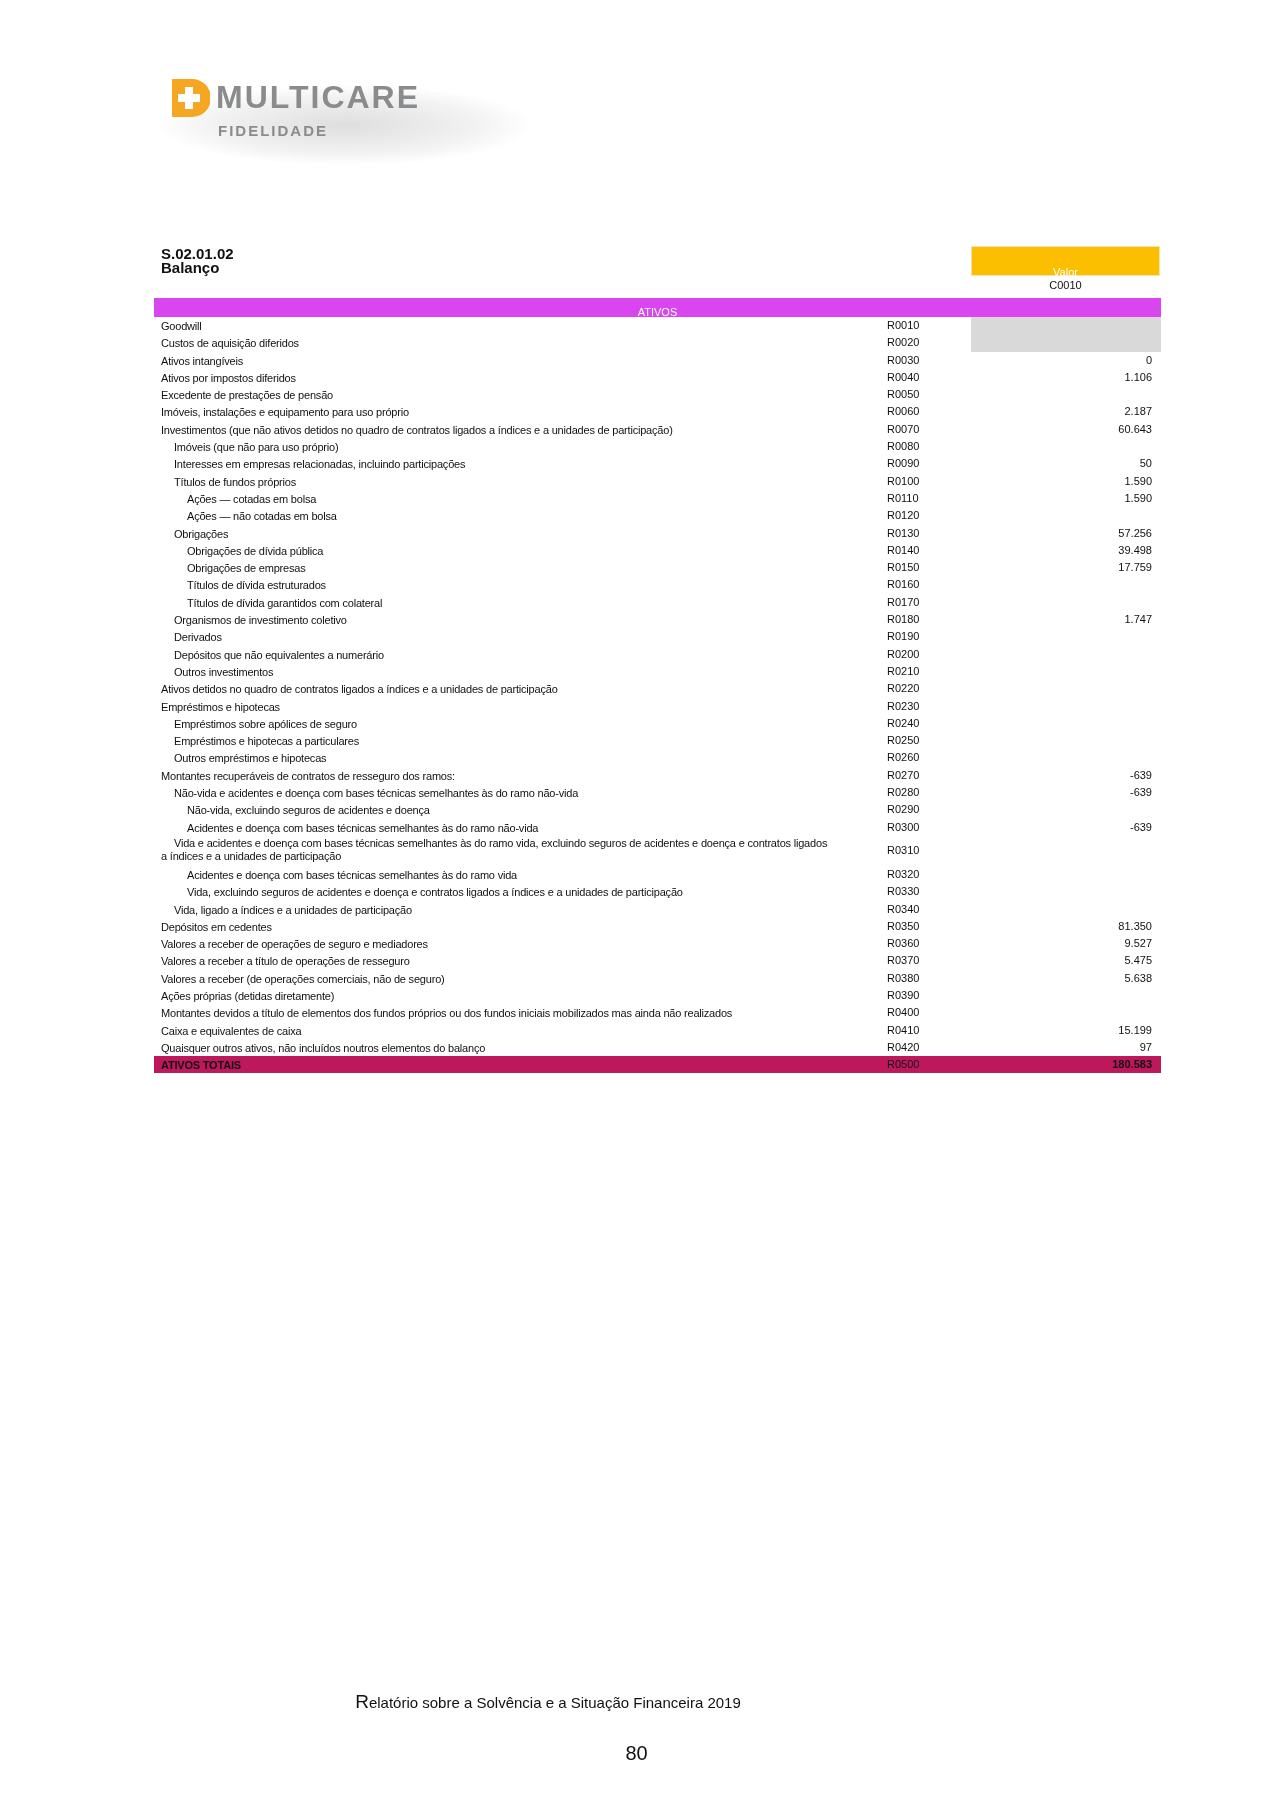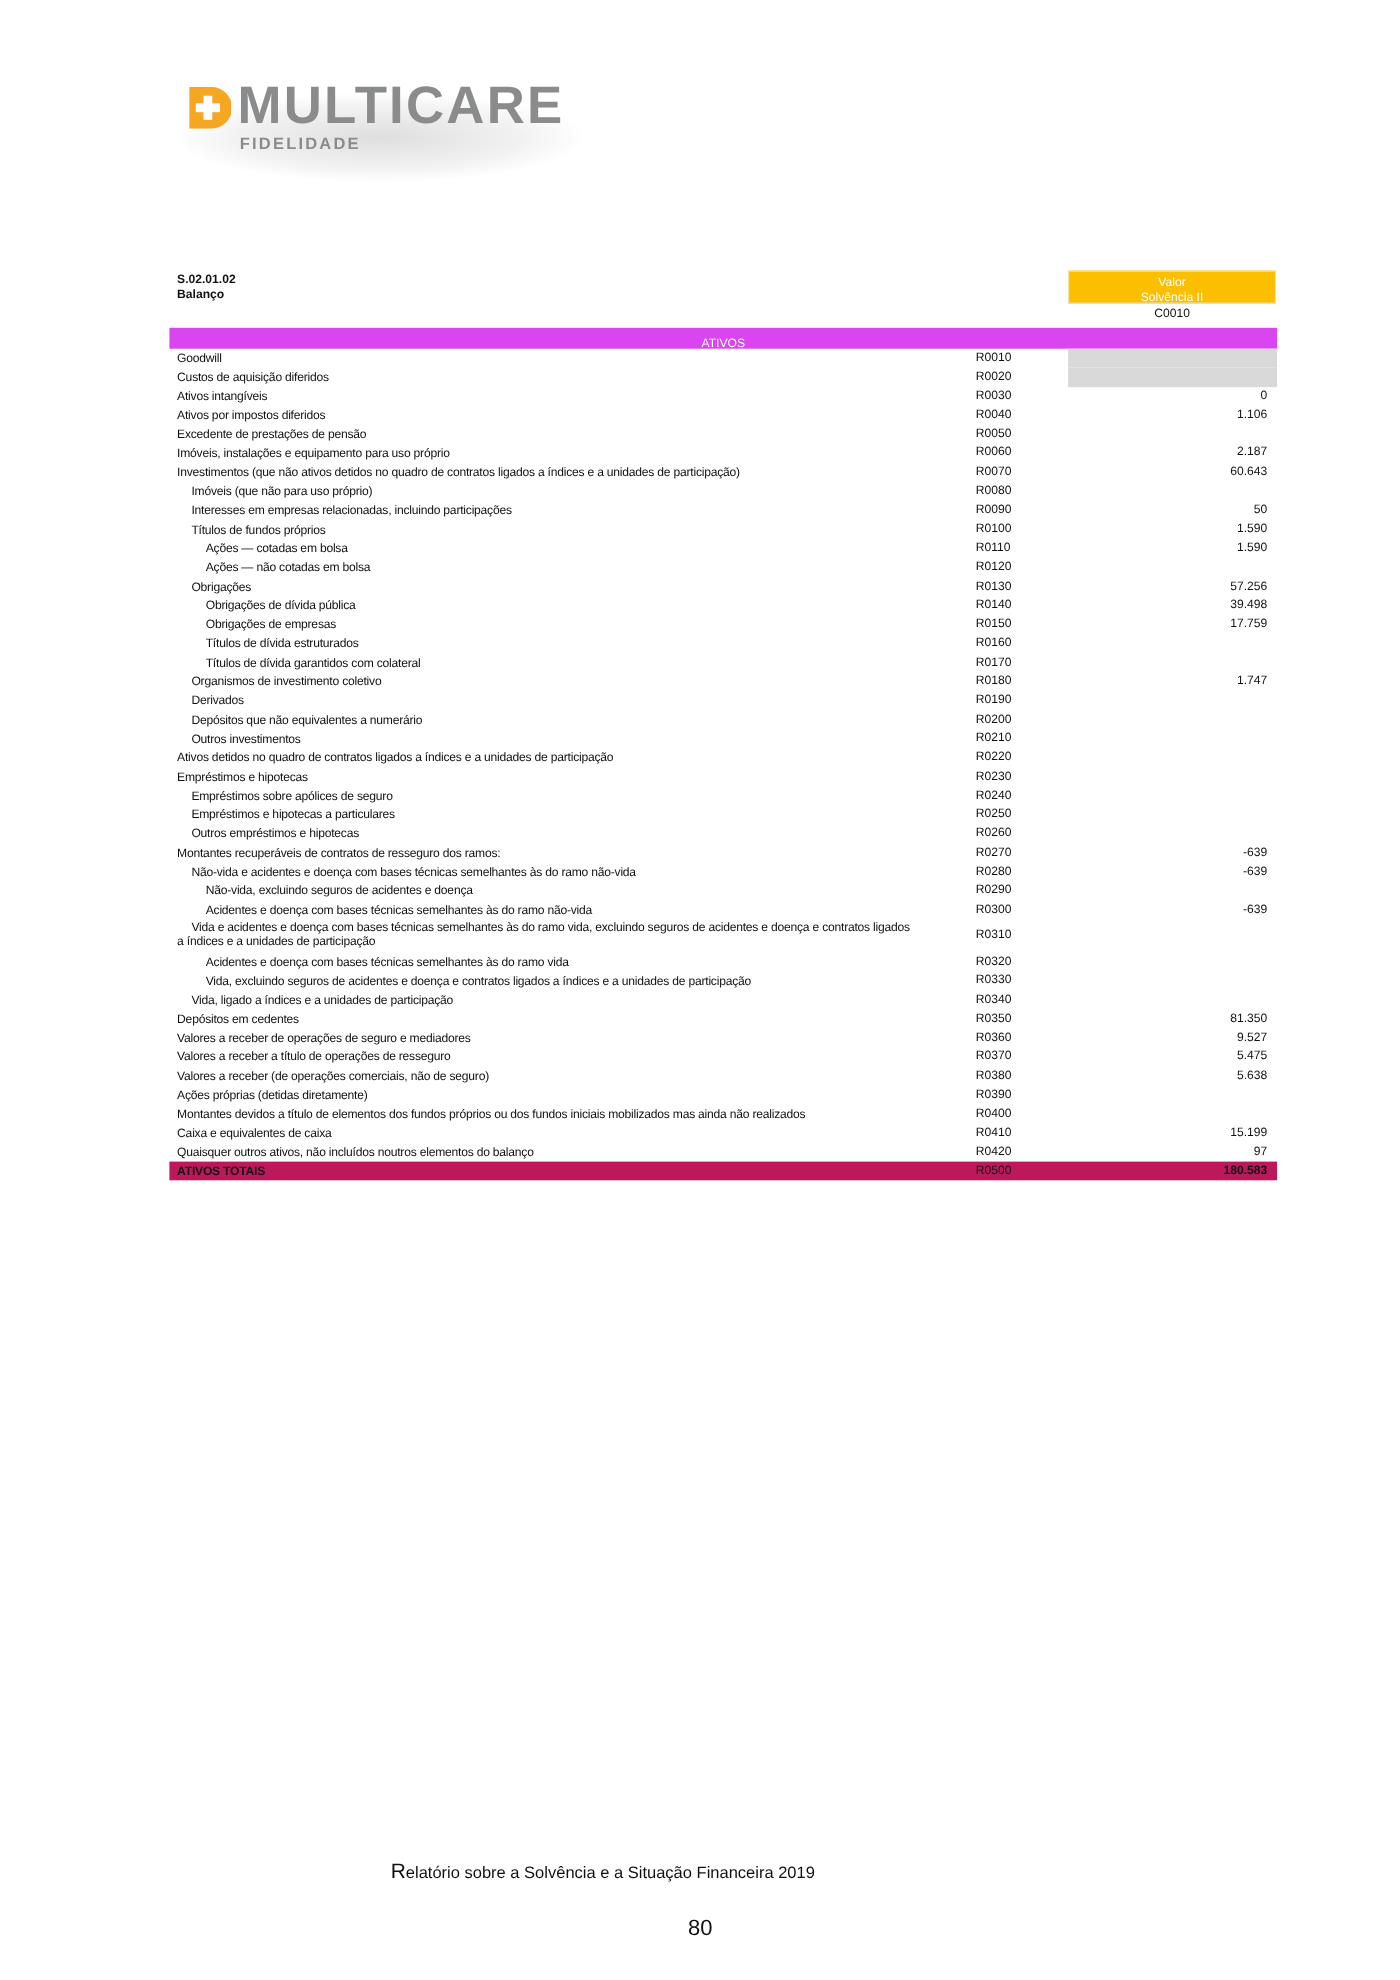--- a/index.html
+++ b/index.html
@@ -3,27 +3,27 @@
   <meta charset="utf-8">
   <style>
     html, body { margin: 0; padding: 0; background: #ffffff; }
     body { width: 1273px; height: 1800px; position: relative; font-family: "Liberation Sans", sans-serif; color: #111; overflow: hidden; }
 
     
     .logo { position: absolute; left: 150px; top: 55px; width: 400px; height: 120px; }
     .logo-shadow { position: absolute; left: 10px; top: 30px; width: 370px; height: 80px; border-radius: 50%;
       background: radial-gradient(ellipse at center, rgba(0,0,0,0.13) 0%, rgba(0,0,0,0.05) 50%, rgba(0,0,0,0) 72%); }
     .logo-mark { position: absolute; left: 22px; top: 24px; width: 38px; height: 38px; }
-    .logo-word { position: absolute; left: 66px; top: 18px; font-size: 48px; font-weight: bold; color: #8a8b8d; letter-spacing: 2px; line-height: 48px; }
+    .logo-word { position: absolute; left: 66px; top: 18px; font-size: 32px; font-weight: bold; color: #8a8b8d; letter-spacing: 2px; line-height: 48px; }
     .logo-sub { position: absolute; left: 68px; top: 67px; font-size: 15px; font-weight: bold; color: #8a8b8d; letter-spacing: 2px; }
 
     
-    .form-code { position: absolute; left: 161px; top: 247px; font-size: 11px; font-weight: bold; line-height: 14px; }
+    .form-code { position: absolute; left: 161px; top: 247px; font-size: 15px; font-weight: bold; line-height: 14px; }
     .col-header { position: absolute; left: 971px; top: 246px; width: 189px; height: 30px; background: #fcbf00; color: #fff;
-      font-size: 11px; text-align: center; line-height: 14px; padding-top: 3px; border: 1px solid #f0e3b0; box-sizing: border-box; }
+      font-size: 11px; text-align: center; line-height: 14px; padding-top: 18px; border: 1px solid #f0e3b0; box-sizing: border-box; }
     .col-code { position: absolute; left: 971px; top: 279px; width: 189px; text-align: center; font-size: 11px; }
 
     
     .table { position: absolute; left: 154px; top: 298px; width: 1007px; }
     .section-bar { height: 19px; background: #d946ef; color: #fff; font-size: 11px; text-align: center; line-height: 26px; position: relative; }
     .section-bar .lbl { position: relative; top: 1px; }
     .row { position: relative; height: 17.3px; font-size: 11px; line-height: 17px; }
     .row.tall { height: 30px; }
     .row .label { position: absolute; left: 7px; top: 1px; white-space: nowrap; letter-spacing: -0.2px; }
     .row.tall .label { white-space: normal; width: 670px; line-height: 13px; top: 1px; }

